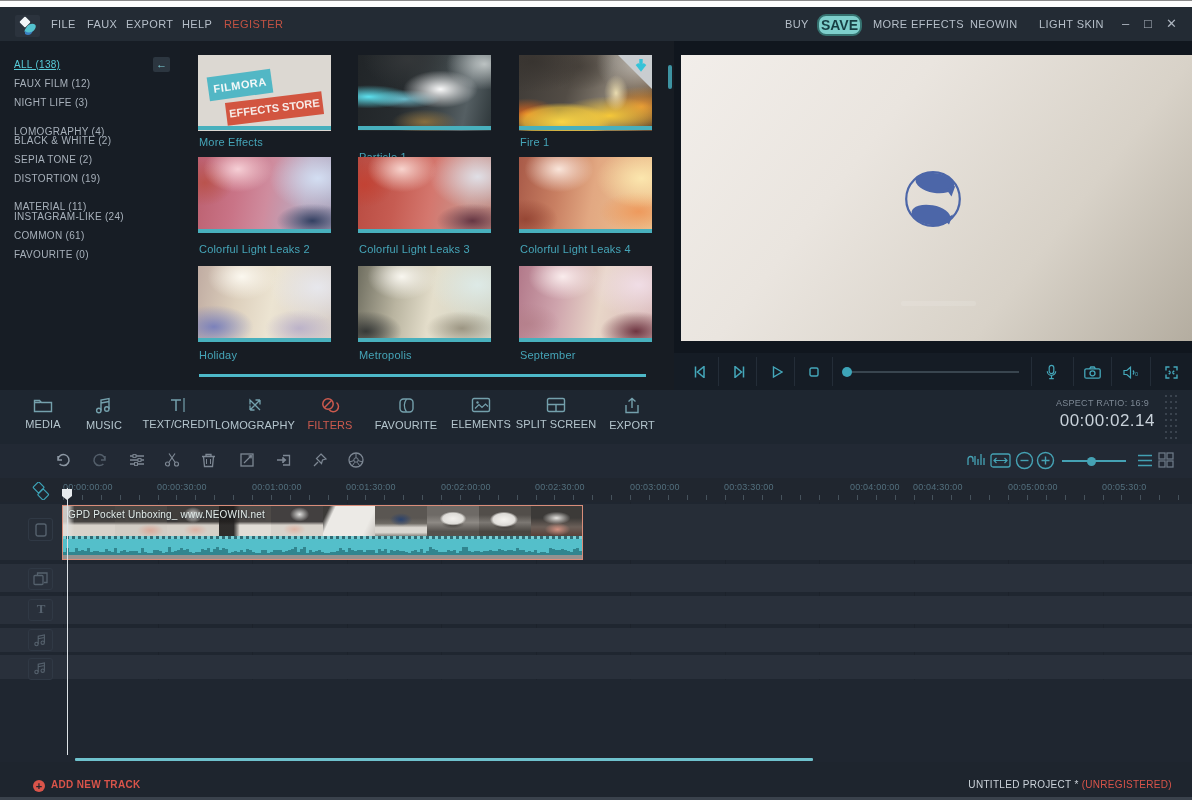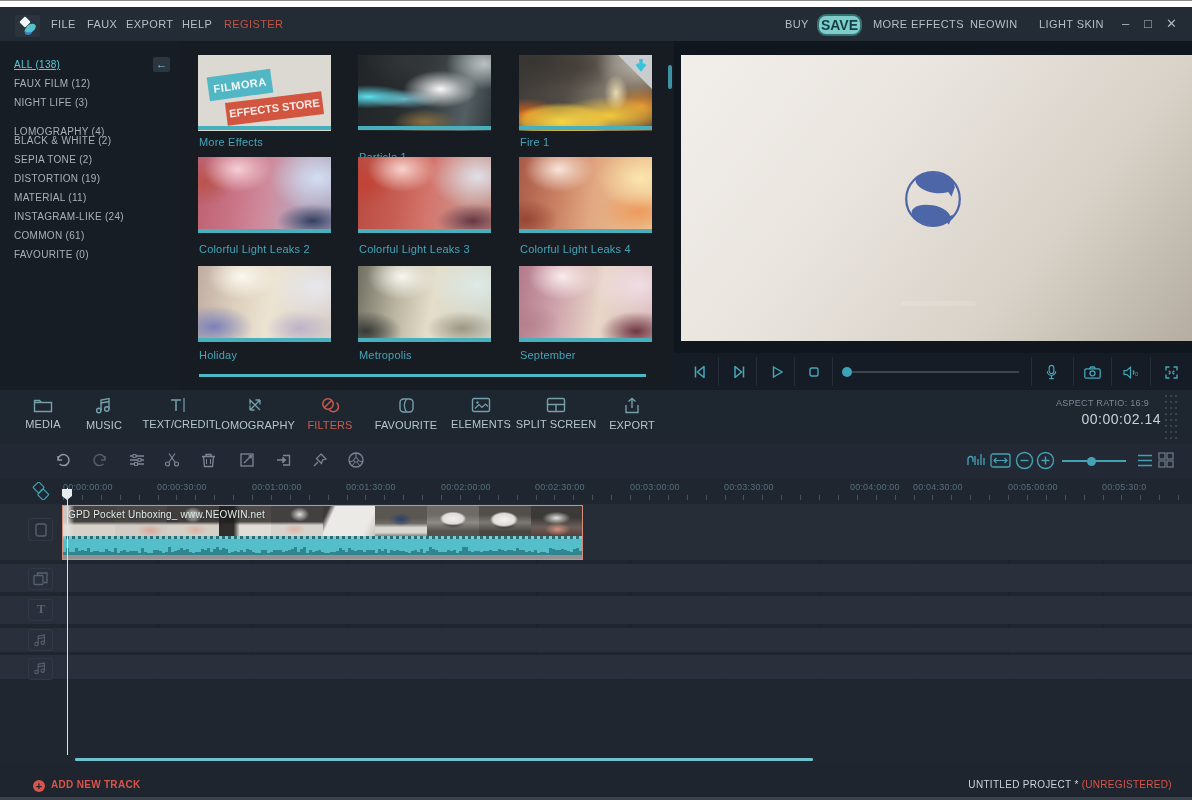--- a/index.html
+++ b/index.html
@@ -39,21 +39,21 @@
   background:linear-gradient(128deg,#f2eeea 0%,#eae5df 35%,#d8d2c8 70%,#b4ada0 100%); }
 #pcontrols { position:absolute; left:0px; top:312px; width:518px; height:37px; background:#151c25; }
 .psep { position:absolute; top:4px; width:1px; height:29px; background:#242d38; }
 
 
 #toolbar { left:0; top:390px; width:1192px; height:54px; background:#1e2630; }
 .titem { position:absolute; text-align:center; color:#b5c6ce; font-size:11px; letter-spacing:0.1px; }
 .titem .lbl { margin-top:3px; }
 .titem.red { color:#cd5a4e; }
 #aspect { right:43px; top:8px; color:#7d8894; font-size:9px; text-align:right; position:absolute; letter-spacing:0.3px;}
-#tcode { right:31px; top:21px; color:#c9d2da; font-size:14px; position:absolute; letter-spacing:0.5px; }
+#tcode { right:37px; top:21px; color:#c9d2da; font-size:17px; position:absolute; letter-spacing:0.5px; }
 
 
 #tltools { left:0; top:444px; width:1192px; height:34px; background:#222934; }
 
 
 #ruler { left:0; top:478px; width:1192px; height:24px; background:#20262f; }
 .rlabel { position:absolute; top:4px; font-size:9px; color:#53707e; letter-spacing:0.2px; }
 
 
 #tracks { left:0; top:502px; width:1192px; height:260px; background:#1f2630; }
@@ -103,21 +103,21 @@
   <div id="content" class="abs">
     <div id="sidebar" class="abs">
       <div id="sideback" class="abs">←</div>
       <div class="sitem act" style="top:18px;">ALL (138)</div>
       <div class="sitem" style="top:37px;">FAUX FILM (12)</div>
       <div class="sitem" style="top:56px;">NIGHT LIFE (3)</div>
       <div class="sitem" style="top:85px;">LOMOGRAPHY (4)</div>
       <div class="sitem" style="top:94px;">BLACK &amp; WHITE (2)</div>
       <div class="sitem" style="top:113px;">SEPIA TONE (2)</div>
       <div class="sitem" style="top:132px;">DISTORTION (19)</div>
-      <div class="sitem" style="top:151px;">MATERIAL (11)</div>
+      <div class="sitem" style="top:160px;">MATERIAL (11)</div>
       <div class="sitem" style="top:170px;">INSTAGRAM-LIKE (24)</div>
       <div class="sitem" style="top:189px;">COMMON (61)</div>
       <div class="sitem" style="top:208px;">FAVOURITE (0)</div>
     </div>
 
     <div id="grid">
 
       <div class="thumb" style="left:198px; top:14px; background:#dcd8d2;">
         <div style="position:absolute; left:10px; top:18px; width:64px; height:24px; background:#52b7c5; transform:rotate(-8deg); color:#f3f8f8; font-size:11px; font-weight:bold; text-align:center; line-height:24px; letter-spacing:0.5px;">FILMORA</div>
         <div style="position:absolute; left:28px; top:42px; width:97px; height:23px; background:#d25540; transform:rotate(-7deg); color:#f7ece8; font-size:11px; font-weight:bold; text-align:center; line-height:23px;">EFFECTS STORE</div>

